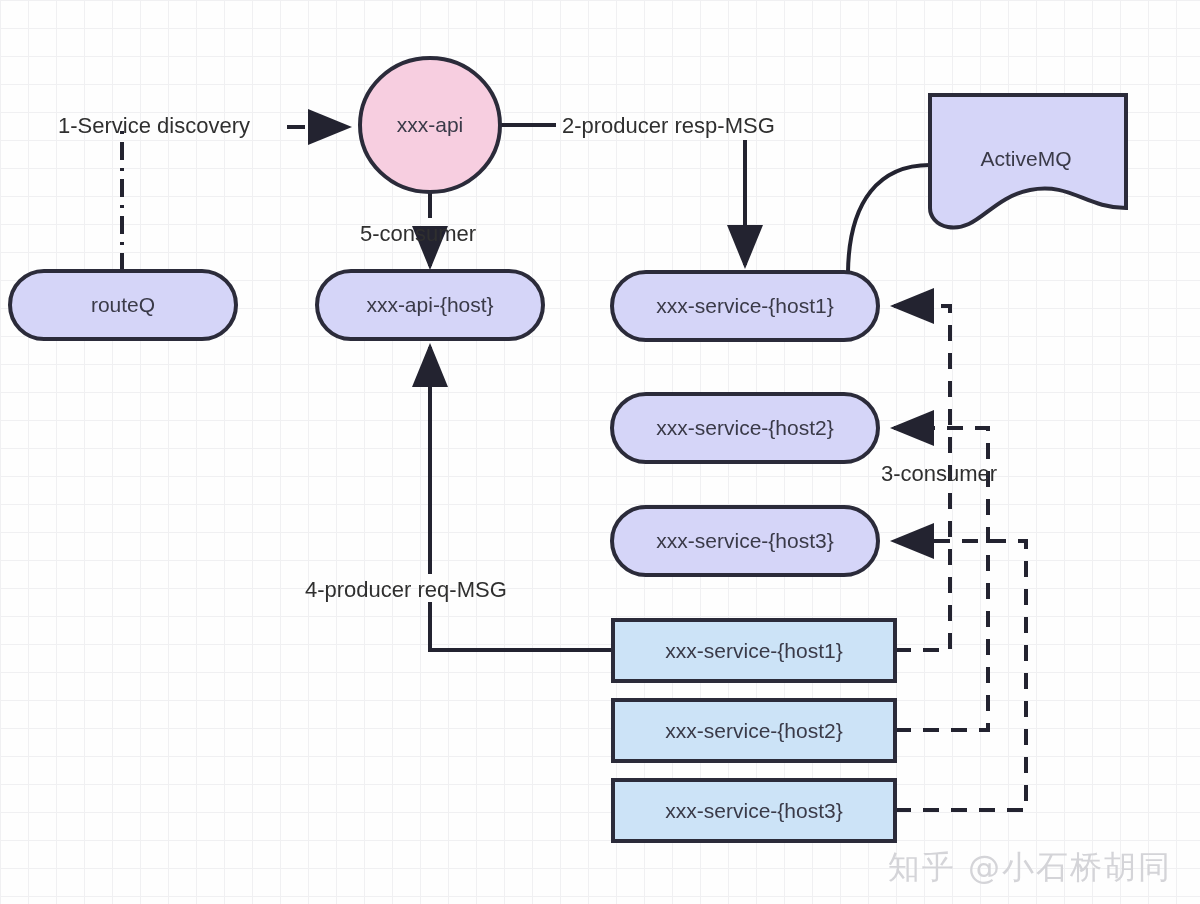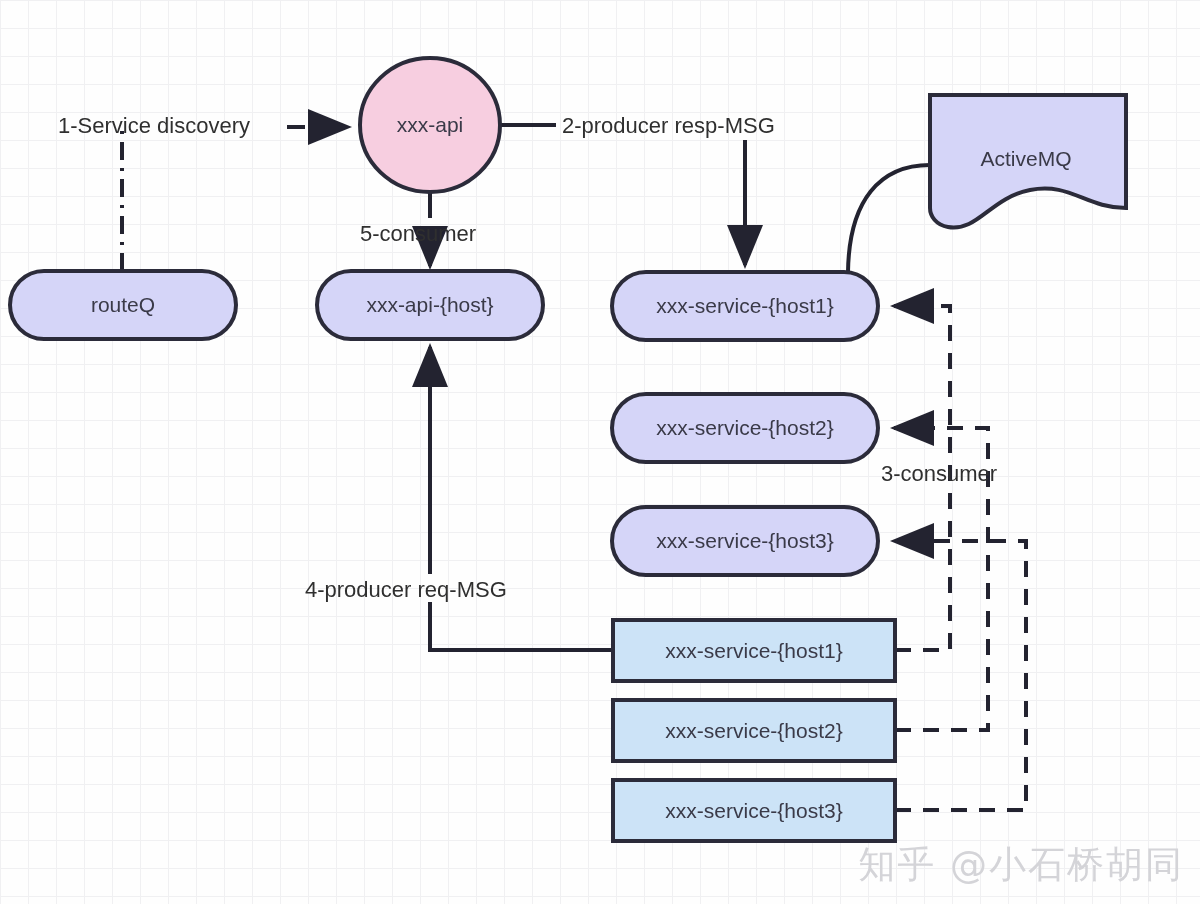--- a/index.html
+++ b/index.html
@@ -58,24 +58,24 @@
     stroke-width: 4;
     fill: none;
     stroke-dasharray: 18 8 3 8;
   }
   .node-outline {
     stroke: #2b2b3a;
     stroke-width: 4;
   }
   .watermark {
     position: absolute;
-    right: 16px;
+    right: 28px;
     bottom: 14px;
     font-family: "DejaVu Sans", sans-serif;
-    font-size: 37px;
+    font-size: 32px;
     color: #d4d4d8;
     letter-spacing: 2px;
     white-space: nowrap;
     user-select: none;
   }
 </style>
 </head>
 <body>
 
 <div id="canvas">

